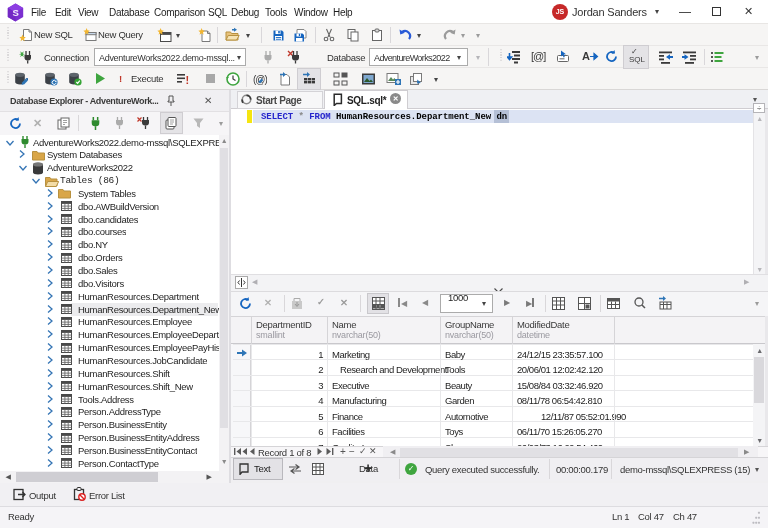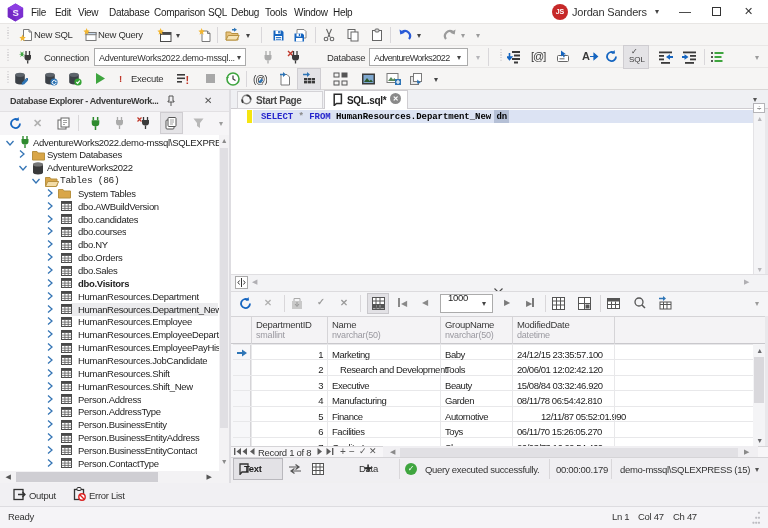--- a/index.html
+++ b/index.html
@@ -454,21 +454,21 @@
   </svg>
 <div class="ab" style="left:78px;top:265.0px;color:#1e1e1e;white-space:nowrap;overflow:hidden;max-width:141px;letter-spacing:-0.3px;">dbo.Sales</div>
 <svg class="ic" style="left:47px;top:278.9px" width="6" height="8" viewBox="0 0 6 8">
     <path d="M1 0.5l4 3.5-4 3.5" fill="none" stroke="#3575b5" stroke-width="1.3"></path>
   </svg>
 <svg class="ic" style="left:61px;top:278px" width="11" height="10" viewBox="0 0 11 10">
     <rect x="0.5" y="0.5" width="10" height="9" fill="#fff" stroke="#4a4a4a"></rect>
     <rect x="0.5" y="0.5" width="10" height="2.4" fill="#4a4a4a"></rect>
     <path d="M3.9 2.9v6.6M7.2 2.9v6.6M0.5 5.1h10M0.5 7.4h10" stroke="#6a6a6a" stroke-width="0.9"></path>
   </svg>
-<div class="ab" style="left:78px;top:277.9px;color:#1e1e1e;white-space:nowrap;overflow:hidden;max-width:141px;letter-spacing:-0.3px;font-weight:bold;">dbo.Visitors</div>
+<div class="ab" style="left:78px;top:277.9px;color:#1e1e1e;white-space:nowrap;overflow:hidden;max-width:141px;letter-spacing:-0.3px;">dbo.Visitors</div>
 <svg class="ic" style="left:47px;top:291.7px" width="6" height="8" viewBox="0 0 6 8">
     <path d="M1 0.5l4 3.5-4 3.5" fill="none" stroke="#3575b5" stroke-width="1.3"></path>
   </svg>
 <svg class="ic" style="left:61px;top:291px" width="11" height="10" viewBox="0 0 11 10">
     <rect x="0.5" y="0.5" width="10" height="9" fill="#fff" stroke="#4a4a4a"></rect>
     <rect x="0.5" y="0.5" width="10" height="2.4" fill="#4a4a4a"></rect>
     <path d="M3.9 2.9v6.6M7.2 2.9v6.6M0.5 5.1h10M0.5 7.4h10" stroke="#6a6a6a" stroke-width="0.9"></path>
   </svg>
 <div class="ab" style="left:78px;top:290.7px;color:#1e1e1e;white-space:nowrap;overflow:hidden;max-width:141px;letter-spacing:-0.3px;">HumanResources.Department</div>
 <div class="ab" style="left:71px;top:302.5px;width:147px;height:13px;background:#ececee;"></div>
@@ -536,21 +536,21 @@
   </svg>
 <div class="ab" style="left:78px;top:380.6px;color:#1e1e1e;white-space:nowrap;overflow:hidden;max-width:141px;letter-spacing:-0.3px;">HumanResources.Shift_New</div>
 <svg class="ic" style="left:47px;top:394.5px" width="6" height="8" viewBox="0 0 6 8">
     <path d="M1 0.5l4 3.5-4 3.5" fill="none" stroke="#3575b5" stroke-width="1.3"></path>
   </svg>
 <svg class="ic" style="left:61px;top:394px" width="11" height="10" viewBox="0 0 11 10">
     <rect x="0.5" y="0.5" width="10" height="9" fill="#fff" stroke="#4a4a4a"></rect>
     <rect x="0.5" y="0.5" width="10" height="2.4" fill="#4a4a4a"></rect>
     <path d="M3.9 2.9v6.6M7.2 2.9v6.6M0.5 5.1h10M0.5 7.4h10" stroke="#6a6a6a" stroke-width="0.9"></path>
   </svg>
-<div class="ab" style="left:78px;top:393.5px;color:#1e1e1e;white-space:nowrap;overflow:hidden;max-width:141px;letter-spacing:-0.3px;">Person.Address</div>
+<div class="ab" style="left:78px;top:393.5px;color:#1e1e1e;white-space:nowrap;overflow:hidden;max-width:141px;letter-spacing:-0.3px;">Tools.Address</div>
 <svg class="ic" style="left:47px;top:407.3px" width="6" height="8" viewBox="0 0 6 8">
     <path d="M1 0.5l4 3.5-4 3.5" fill="none" stroke="#3575b5" stroke-width="1.3"></path>
   </svg>
 <svg class="ic" style="left:61px;top:407px" width="11" height="10" viewBox="0 0 11 10">
     <rect x="0.5" y="0.5" width="10" height="9" fill="#fff" stroke="#4a4a4a"></rect>
     <rect x="0.5" y="0.5" width="10" height="2.4" fill="#4a4a4a"></rect>
     <path d="M3.9 2.9v6.6M7.2 2.9v6.6M0.5 5.1h10M0.5 7.4h10" stroke="#6a6a6a" stroke-width="0.9"></path>
   </svg>
 <div class="ab" style="left:78px;top:406.3px;color:#1e1e1e;white-space:nowrap;overflow:hidden;max-width:141px;letter-spacing:-0.3px;">Person.AddressType</div>
 <svg class="ic" style="left:47px;top:420.2px" width="6" height="8" viewBox="0 0 6 8">
@@ -779,21 +779,21 @@
 <div class="ab" style="left:369px;top:446px;color:#555;font-size:9px;">✕</div>
 <div class="ab" style="left:383px;top:446px;width:375px;height:11px;background:#f0eff2;"></div>
 <div class="ab" style="left:390px;top:448px;color:#8a8a8a;font-size:7px;">◀</div>
 <div class="ab" style="left:400px;top:447.5px;width:338px;height:9px;background:#e1e0e4;"></div>
 <div class="ab" style="left:744px;top:448px;color:#8a8a8a;font-size:7px;">▶</div>
 <div class="ab" style="left:231px;top:457px;width:537px;height:24px;background:#f0eff2;border-top:1px solid #d5d4d7;"></div>
 <div class="ab" style="left:233px;top:458px;width:50px;height:22px;background:#e3e2e6;border:1px solid #b9b8bd;"></div>
 <svg class="ic" style="left:239px;top:463px" width="11" height="12" viewBox="0 0 11 12">
     <path d="M3 1h6v8H3l-2 2.5V1z" fill="none" stroke="#333" stroke-width="1.3"></path>
   </svg>
-<div class="ab" style="left:244px;top:463px;font-weight:bold;color:#222;">Text</div>
+<div class="ab" style="left:254px;top:463px;font-weight:normal;color:#222;">Text</div>
 <svg class="ic" style="left:289px;top:464px" width="12" height="10" viewBox="0 0 12 10">
     <path d="M0 3h9M6.5 0.5L10 3 6.5 5.5" fill="none" stroke="#555" stroke-width="1.2"></path>
     <path d="M12 7H3M5.5 4.5L2 7l3.5 2.5" fill="none" stroke="#555" stroke-width="1.2"></path>
   </svg>
 <svg class="ic" style="left:312px;top:463px" width="12" height="12" viewBox="0 0 12 12">
     <rect x="0.5" y="0.5" width="11" height="11" fill="#fff" stroke="#555"></rect>
     <path d="M0.5 4h11M0.5 7.5h11M4 0.5v11M8 0.5v11" stroke="#555"></path>
   </svg>
 <div class="ab" style="left:328px;top:463px;color:#333;padding-left:31px;">Data</div>
 <div class="ab" style="left:364px;top:460px;color:#2a2a2a;font-size:14px;font-weight:bold;">+</div>

